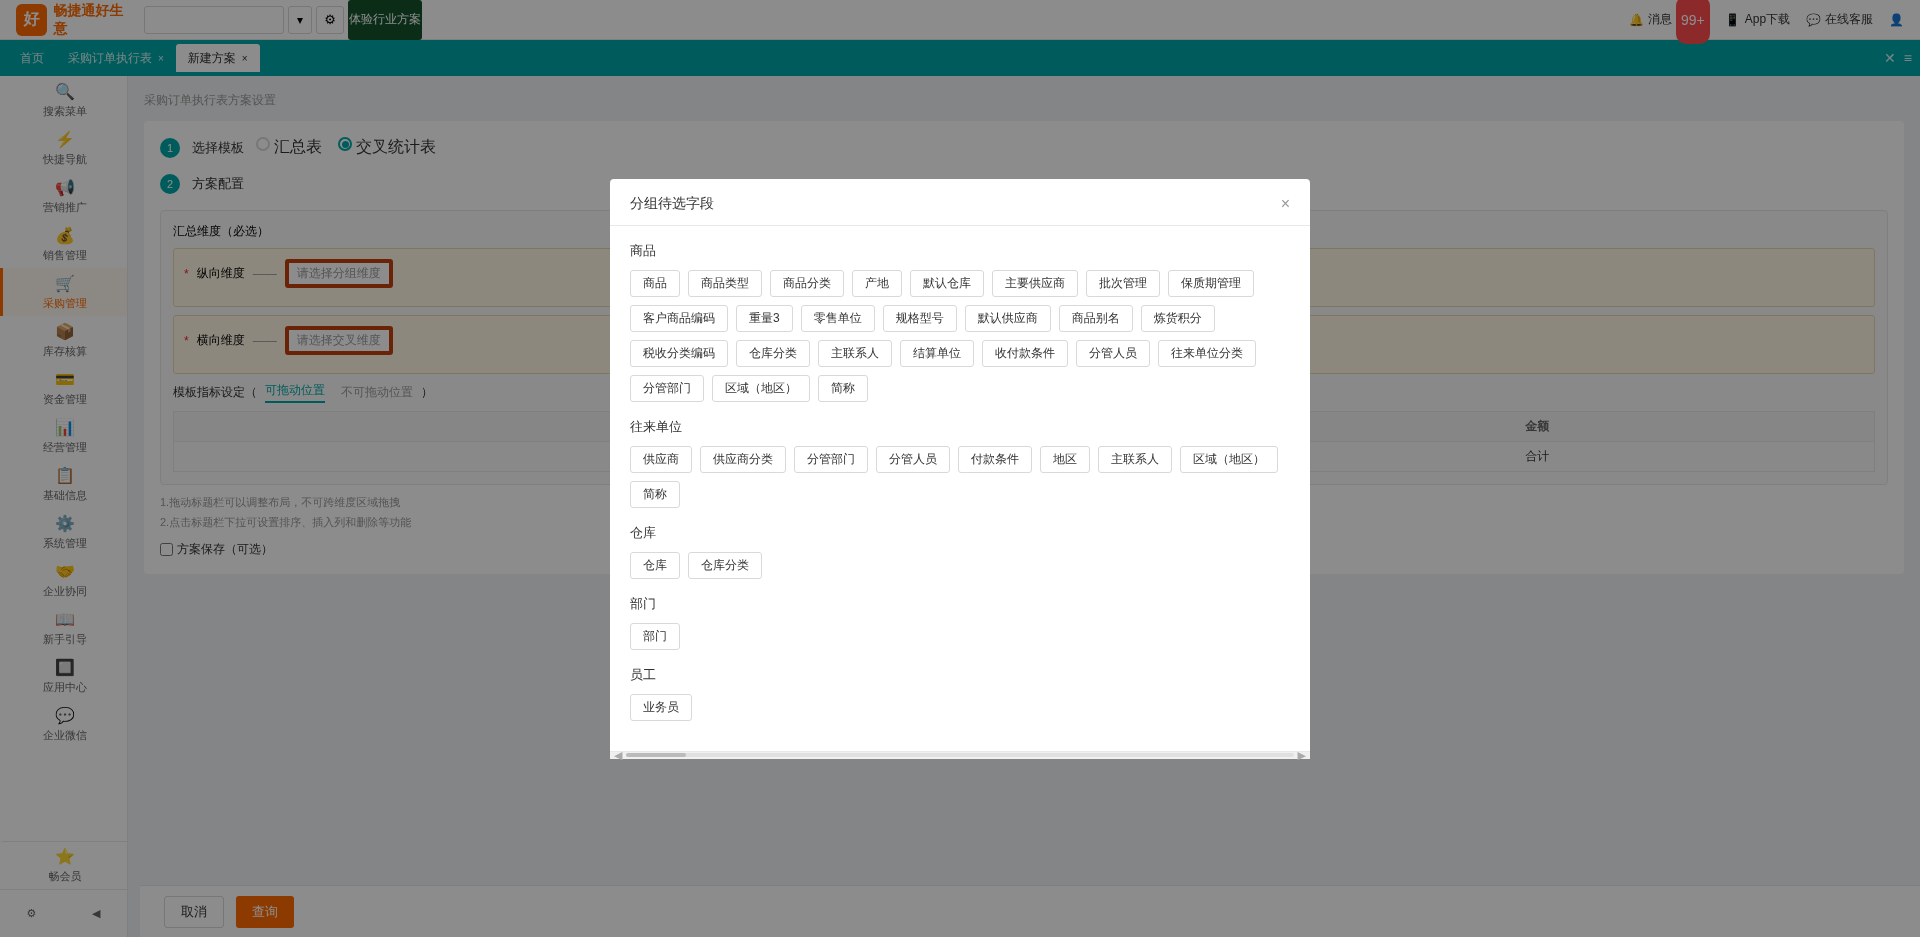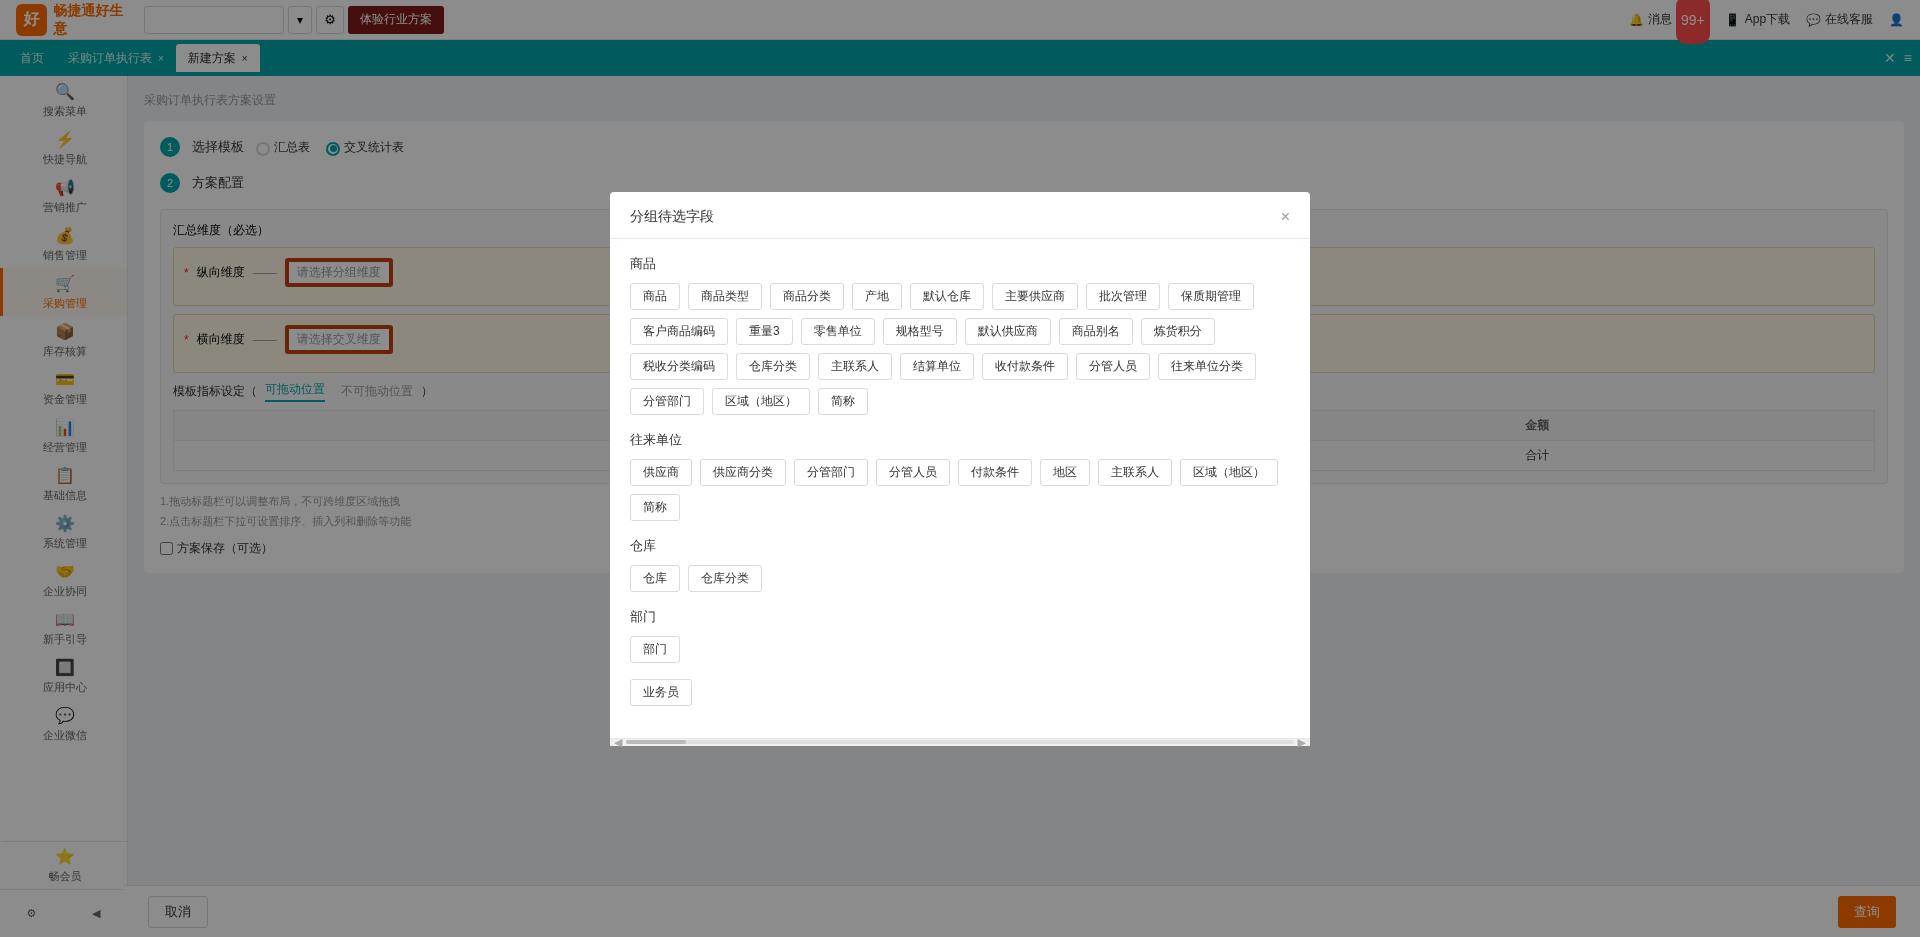--- a/index.html
+++ b/index.html
@@ -16,21 +16,21 @@
       border-bottom: 1px solid #e8e8e8;
       position: fixed; top: 0; left: 0; right: 0; z-index: 100;
     }
     .topbar-left { display: flex; align-items: center; gap: 8px; }
     .logo-area { display: flex; align-items: center; gap: 6px; color: #ff6a00; font-weight: bold; font-size: 14px; width: 120px; }
     .logo-icon { width: 32px; height: 32px; background: #ff6a00; border-radius: 6px; display: flex; align-items: center; justify-content: center; color: white; font-weight: bold; font-size: 16px; }
     .search-bar { display: flex; align-items: center; gap: 4px; }
     .search-input { width: 140px; height: 28px; border: 1px solid #d9d9d9; border-radius: 3px; padding: 0 8px; font-size: 12px; }
     .search-btn { height: 28px; background: #fff; border: 1px solid #d9d9d9; border-radius: 3px; padding: 0 8px; cursor: pointer; font-size: 12px; }
     .gear-btn { width: 28px; height: 28px; background: #fff; border: 1px solid #d9d9d9; border-radius: 3px; cursor: pointer; display: flex; align-items: center; justify-content: center; }
-    .trial-btn { height: 28px; background: #7f1d1d; border: none; border-radius: 3px; color: white; padding: 0 12px; cursor: pointer; font-size: 12px; }
+    .trial-btn { height: 40px; background: #14532d; border: none; border-radius: 3px; color: white; padding: 0 1px; cursor: pointer; font-size: 12px; }
     .topbar-right { display: flex; align-items: center; gap: 16px; font-size: 12px; color: #333; }
     .topbar-right-item { display: flex; align-items: center; gap: 4px; cursor: pointer; }
     .badge { background: #ff4d4f; color: white; border-radius: 10px; padding: 16px 5px; font-size: 14px; min-width: 16px; text-align: center; }
 
     
     .nav-tabs {
       height: 36px;
       background: #00a8a8;
       display: flex;
       align-items: center;
@@ -96,21 +96,21 @@
       background: #fff;
       border-radius: 4px;
       padding: 16px;
       margin-bottom: 16px;
     }
 
     .step-row { display: flex; align-items: center; gap: 12px; margin-bottom: 16px; }
     .step-badge { width: 20px; height: 20px; background: #00a8a8; color: white; border-radius: 50%; display: flex; align-items: center; justify-content: center; font-size: 11px; flex-shrink: 0; }
     .step-label { font-size: 13px; font-weight: 500; color: #333; }
     .radio-group { display: flex; gap: 16px; align-items: center; }
-    .radio-item { display: flex; align-items: flex-end; gap: 4px; cursor: pointer; font-size: 12px; color: #333; }
+    .radio-item { display: flex; align-items: flex-start; gap: 4px; cursor: pointer; font-size: 16px; color: #333; }
     .radio-dot { width: 14px; height: 14px; border-radius: 50%; border: 2px solid #d9d9d9; display: flex; align-items: center; justify-content: center; }
     .radio-dot.checked { border-color: #00a8a8; }
     .radio-dot.checked::after { content: ''; width: 7px; height: 7px; background: #00a8a8; border-radius: 50%; }
 
     .config-section { border: 1px solid #e8e8e8; border-radius: 4px; padding: 12px; margin-top: 8px; background: #fafafa; }
     .config-row { display: flex; align-items: center; gap: 8px; margin-bottom: 8px; font-size: 12px; }
     .config-label { color: #f5222d; }
     .config-arrow { color: #999; }
     .config-select { border: 4px solid #c2410c; border-radius: 3px; padding: 2px 8px; font-size: 12px; color: #999; background: #fff; }
 
@@ -121,27 +121,27 @@
     .indicator-table th { background: #f5f5f5; border: 1px solid #e8e8e8; padding: 6px 8px; text-align: center; color: #666; }
     .indicator-table td { border: 1px solid #e8e8e8; padding: 6px 8px; text-align: center; color: #333; }
     .th-select { display: inline-flex; align-items: center; gap: 4px; }
 
     .tips-text { font-size: 11px; color: #999; margin-top: 8px; line-height: 1.8; }
 
     .save-checkbox { display: flex; align-items: center; gap: 4px; font-size: 12px; color: #333; margin-top: 8px; }
 
     
     .bottom-bar {
-      position: fixed; bottom: 0; left: 124px; right: 0;
+      position: fixed; bottom: 0; left: 140px; right: 0;
       height: 52px;
       background: #fff;
       border-top: 1px solid #e8e8e8;
       display: flex;
       align-items: center;
-      justify-content: space-between;
+      justify-content: flex-start;
       padding: 0 24px;
       gap: 12px;
     }
     .btn-cancel { height: 32px; border: 1px solid #d9d9d9; border-radius: 3px; background: #fff; padding: 0 16px; cursor: pointer; font-size: 13px; color: #333; }
     .btn-confirm { height: 32px; border: none; border-radius: 3px; background: #ff6a00; color: white; padding: 0 16px; cursor: pointer; font-size: 13px; }
 
     
     .modal-overlay {
       position: fixed; top: 0; left: 0; right: 0; bottom: 0;
       background: rgba(0,0,0,0.45);
@@ -486,20 +486,21 @@
       </div>
 
       <div class="field-section">
         <div class="field-section-title">部门</div>
         <div class="field-tags">
           <span class="field-tag">部门</span>
         </div>
       </div>
 
       <div class="field-section">
+        <div class="field-section-title">员工</div>
         <div class="field-tags">
           <span class="field-tag">业务员</span>
         </div>
       </div>
 
 
     </div>
 
     <div class="modal-hscroll">
       <span style="font-size:11px; color:#aaa; margin-right:4px;">◀</span>

